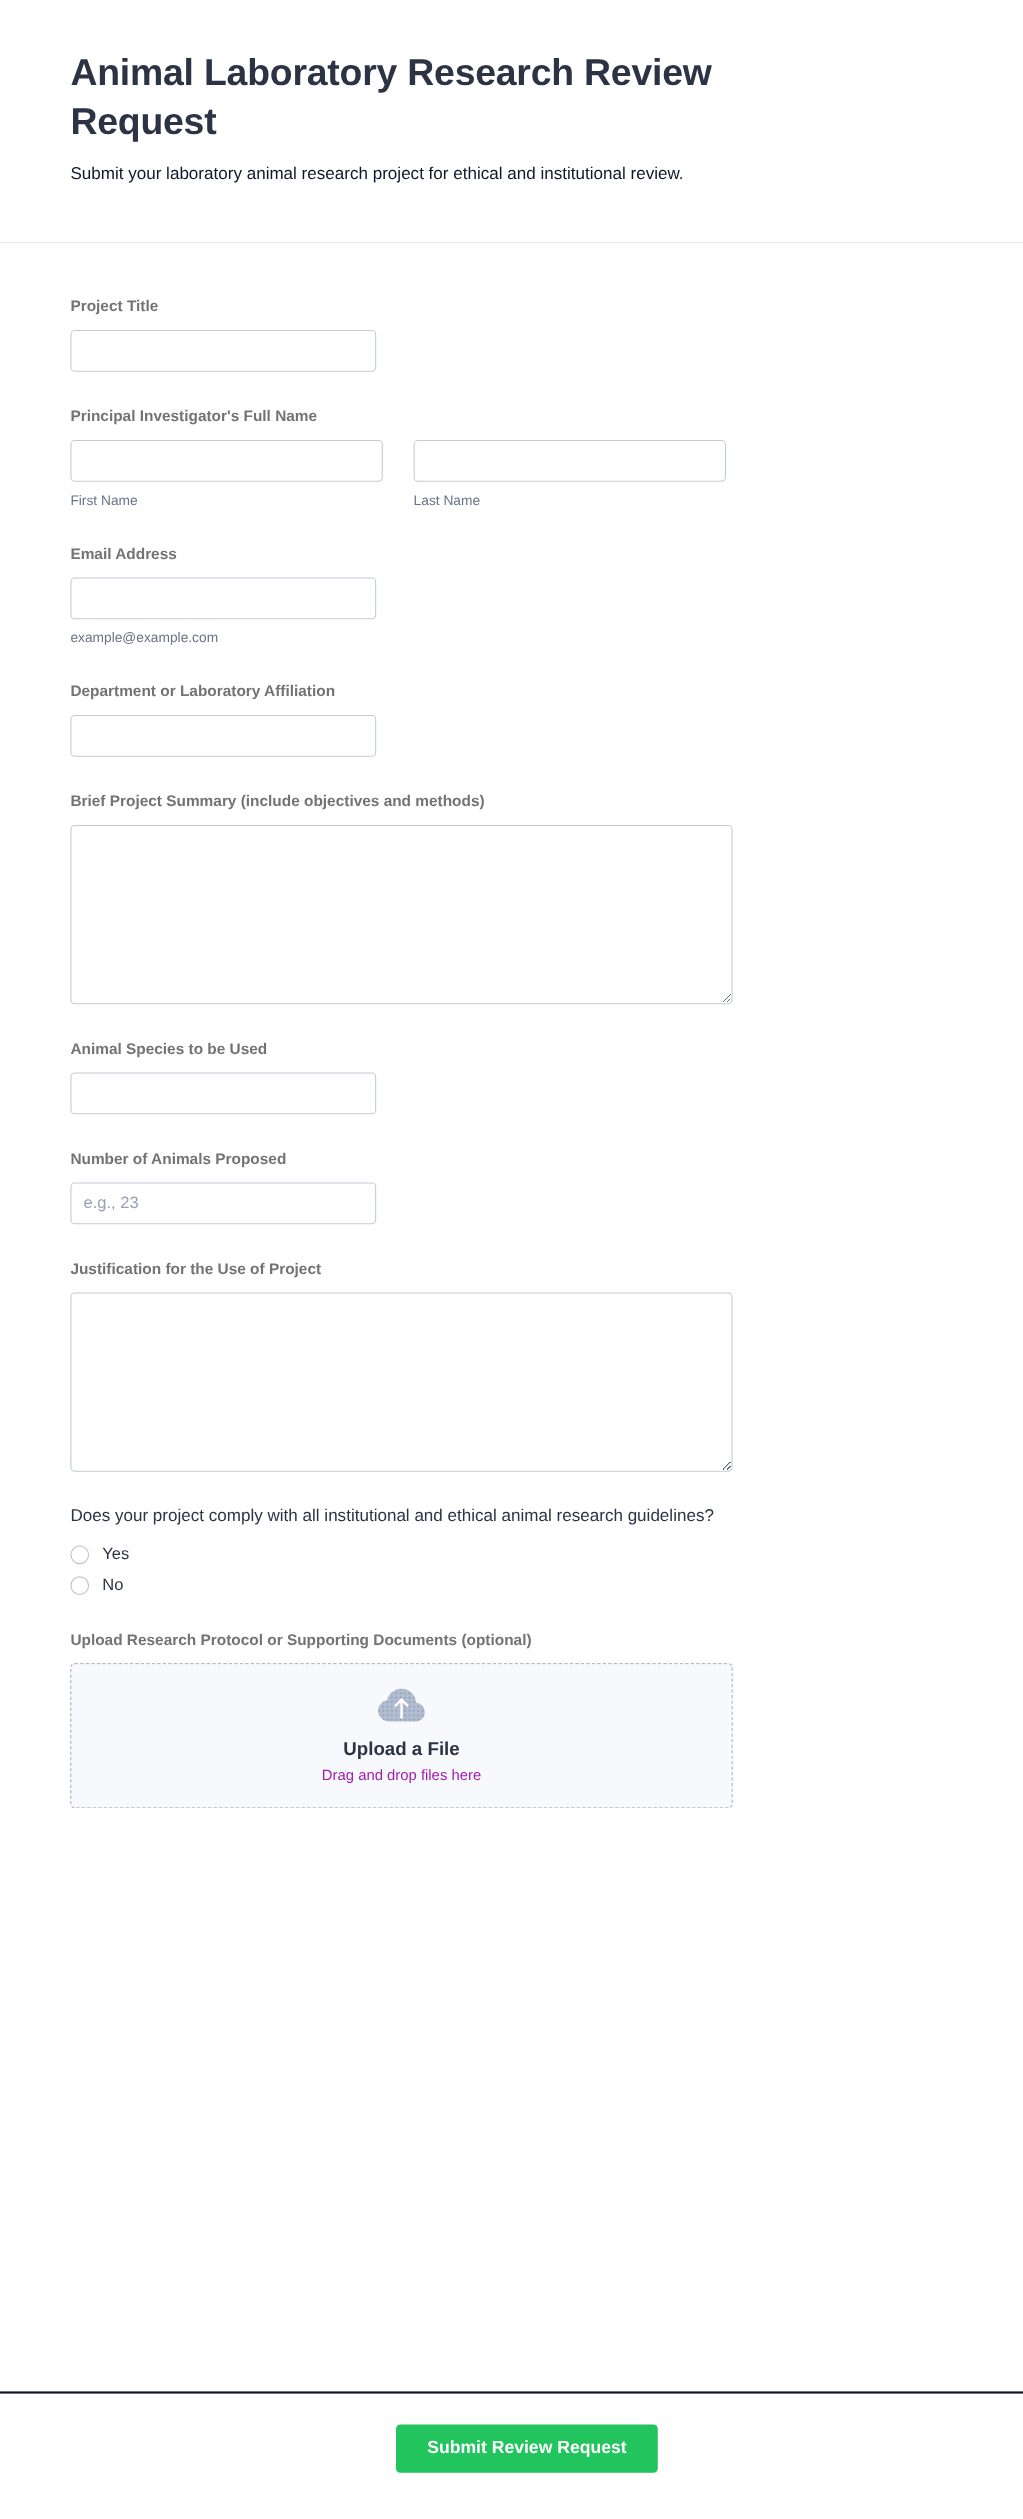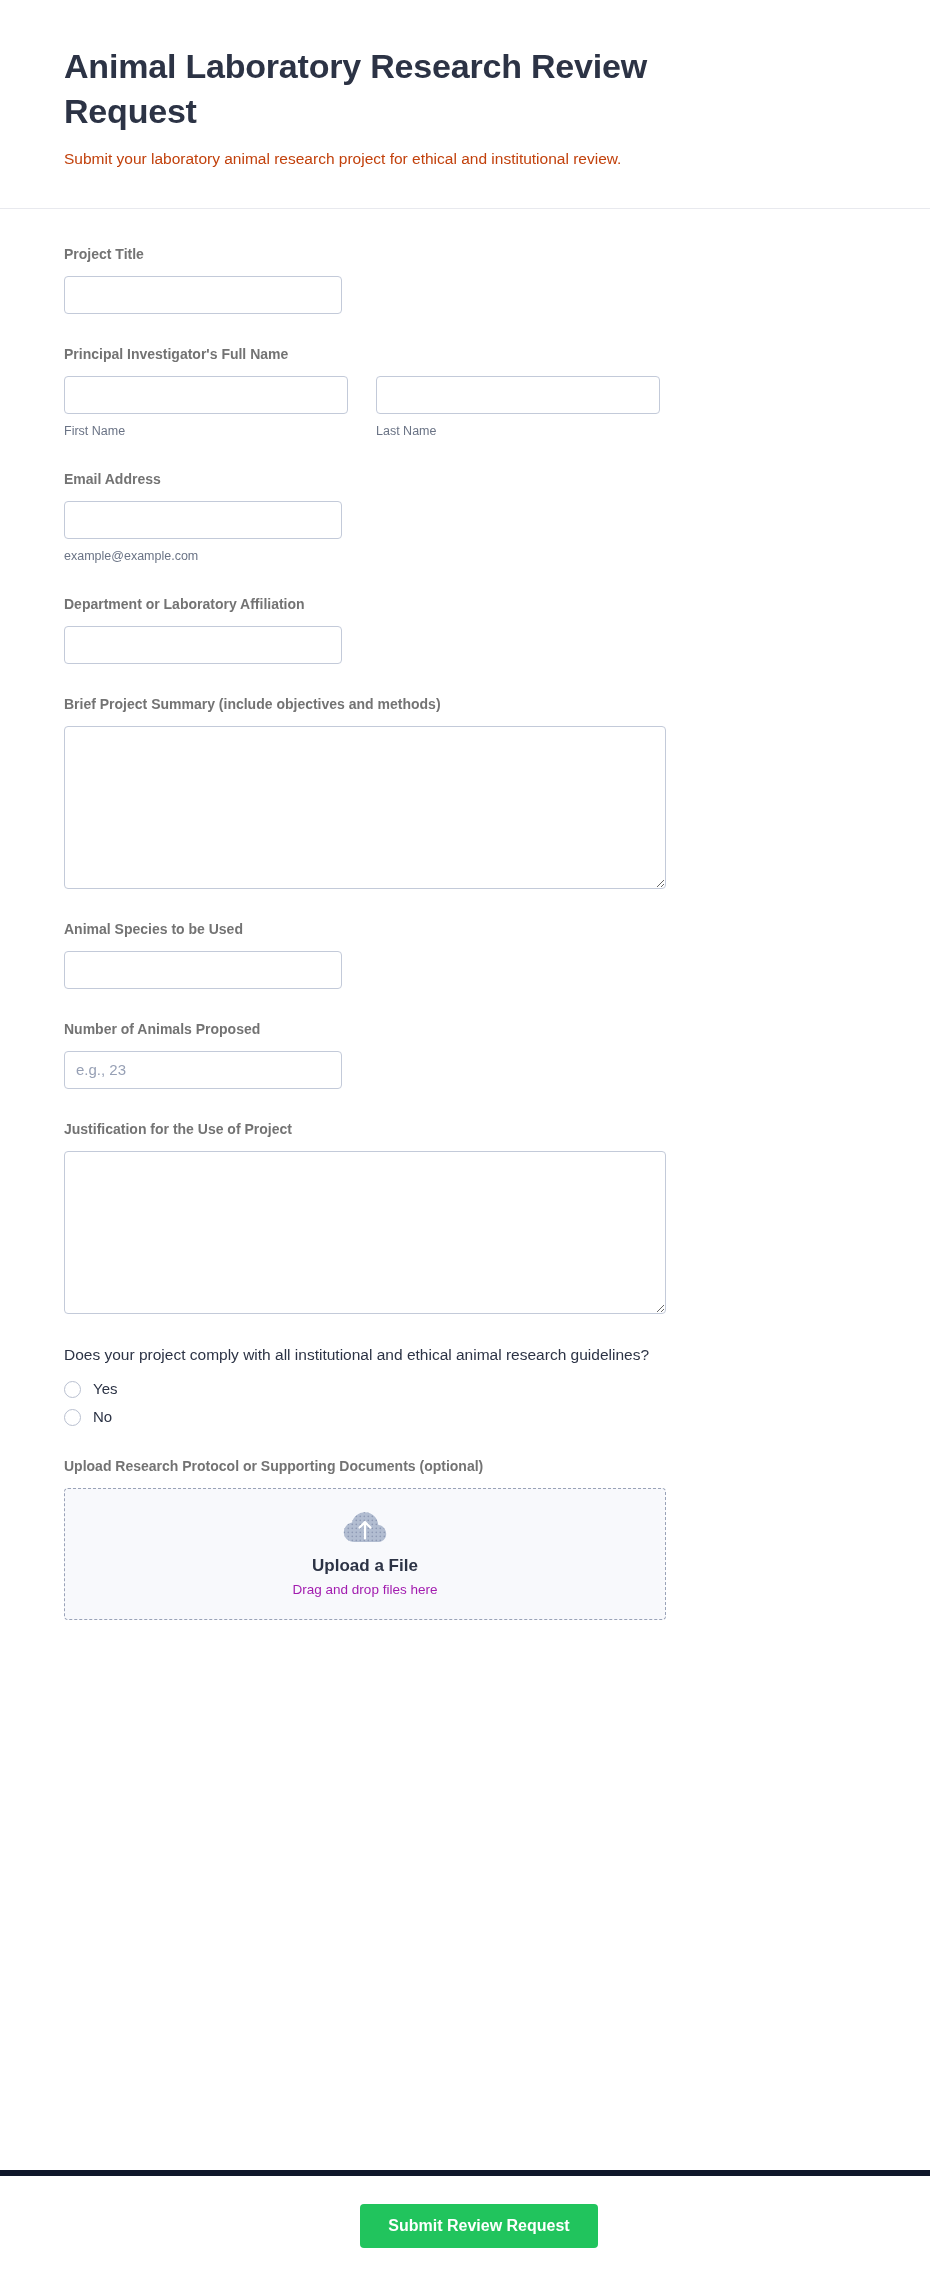--- a/index.html
+++ b/index.html
@@ -10,41 +10,42 @@
     font-family: "Liberation Sans", sans-serif;
   }
   .page {
     width: 930px;
     min-height: 2290px;
     background: #ffffff;
     position: relative;
     margin: 0 auto;
     display: flex;
     flex-direction: column;
+    gap: 12px;
   }
 
   
   .form-header {
     padding: 44px 64px 34px 64px;
     border-bottom: 1px solid #e8e9ee;
   }
   .form-title {
     margin: 0;
     font-size: 34px;
     line-height: 1.32;
     font-weight: bold;
     color: #2c3345;
     letter-spacing: -0.2px;
     max-width: 700px;
   }
   .form-subtitle {
-    margin: 14px 0 4px 0;
+    margin: 14px 0 16px 0;
     font-size: 15.5px;
     line-height: 1.45;
-    color: #c2410c;
+    color: #0f172a;
     font-weight: normal;
   }
 
   
   .form-body {
     padding: 36px 64px 30px 64px;
     flex: 1 1 auto;
   }
   .field-block { margin-bottom: 31px; }
   .field-block.tight { margin-bottom: 28px; }
@@ -152,21 +153,21 @@
     color: #2c3345;
     margin-bottom: 6px;
   }
   .upload-hint {
     font-size: 13.5px;
     color: #a21caf;
   }
 
   
   .form-footer {
-    border-top: 6px solid #0f172a;
+    border-top: 2px solid #0f172a;
     padding: 28px 36px 42px 64px;
     display: flex;
     justify-content: center;
   }
   .submit-button {
     background: #21c45d;
     color: #ffffff;
     border: none;
     border-radius: 4px;
     font-family: "Liberation Sans", sans-serif;

